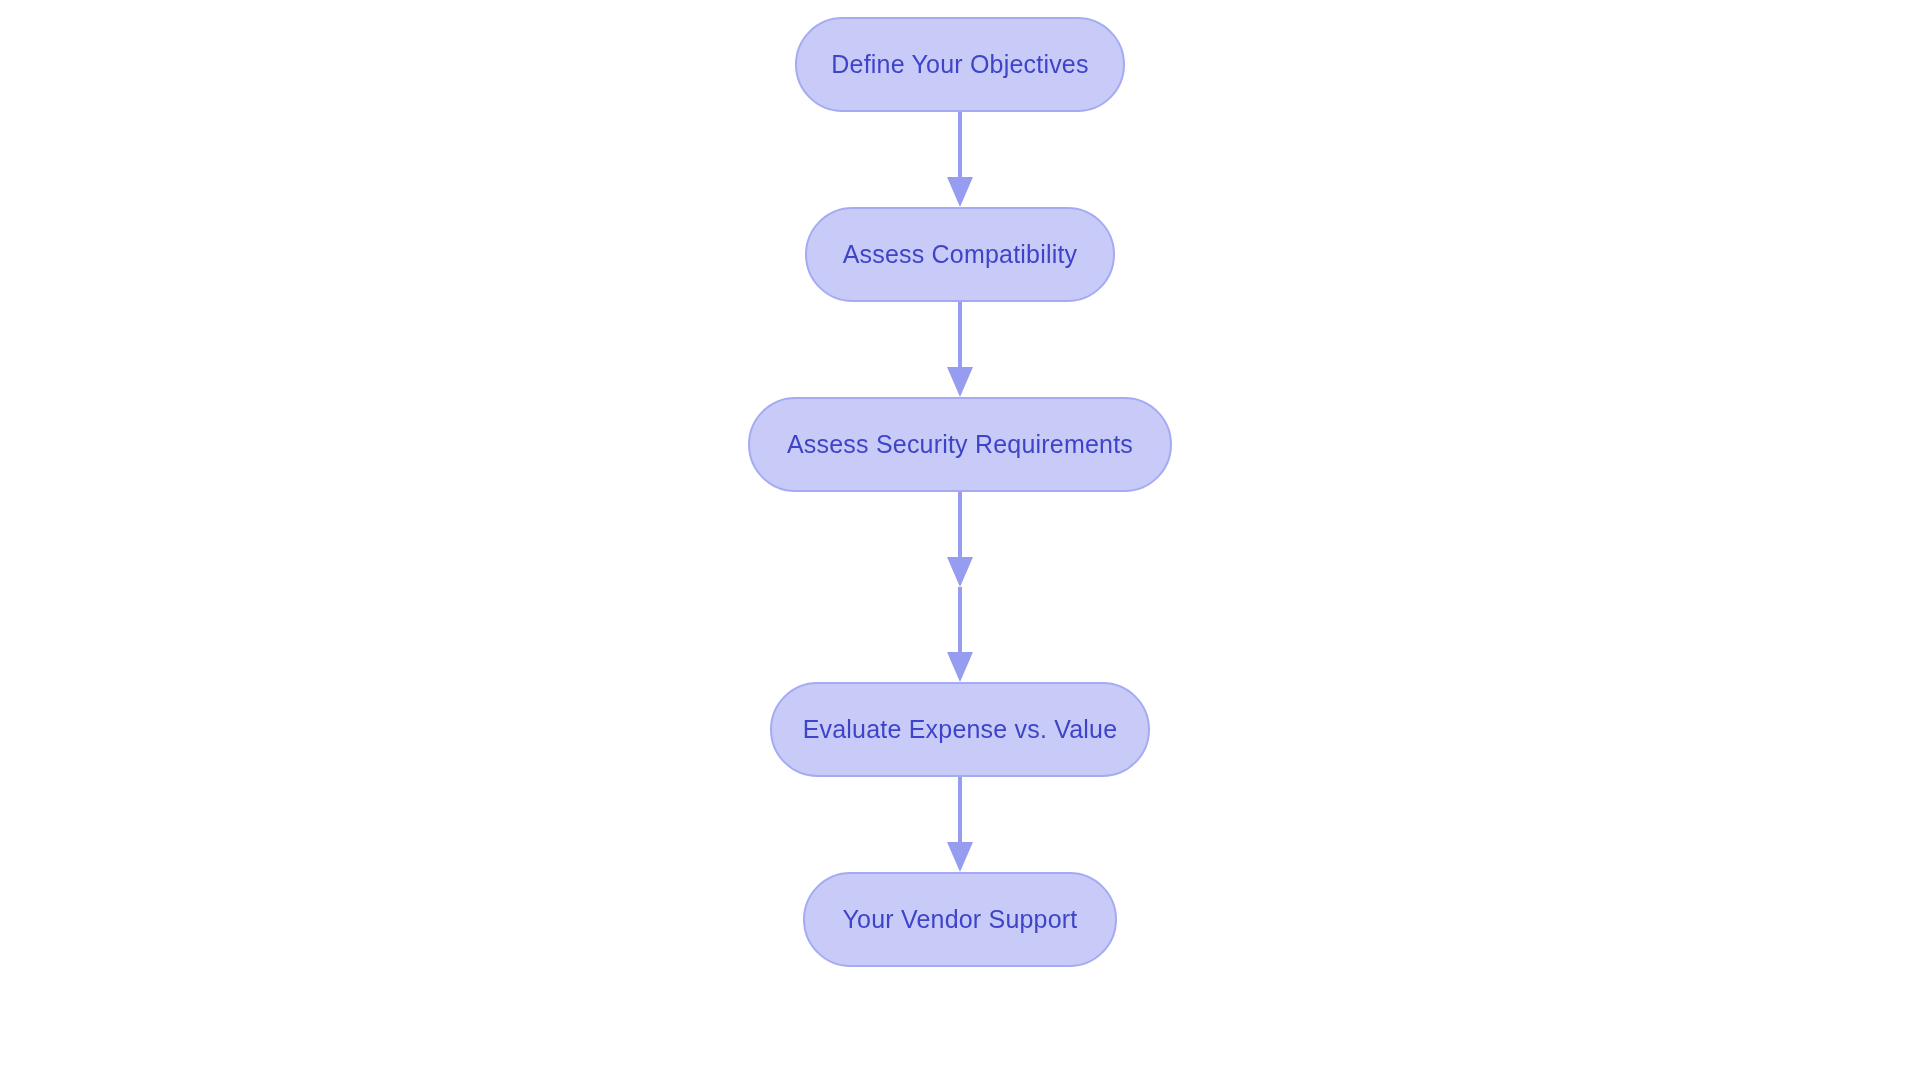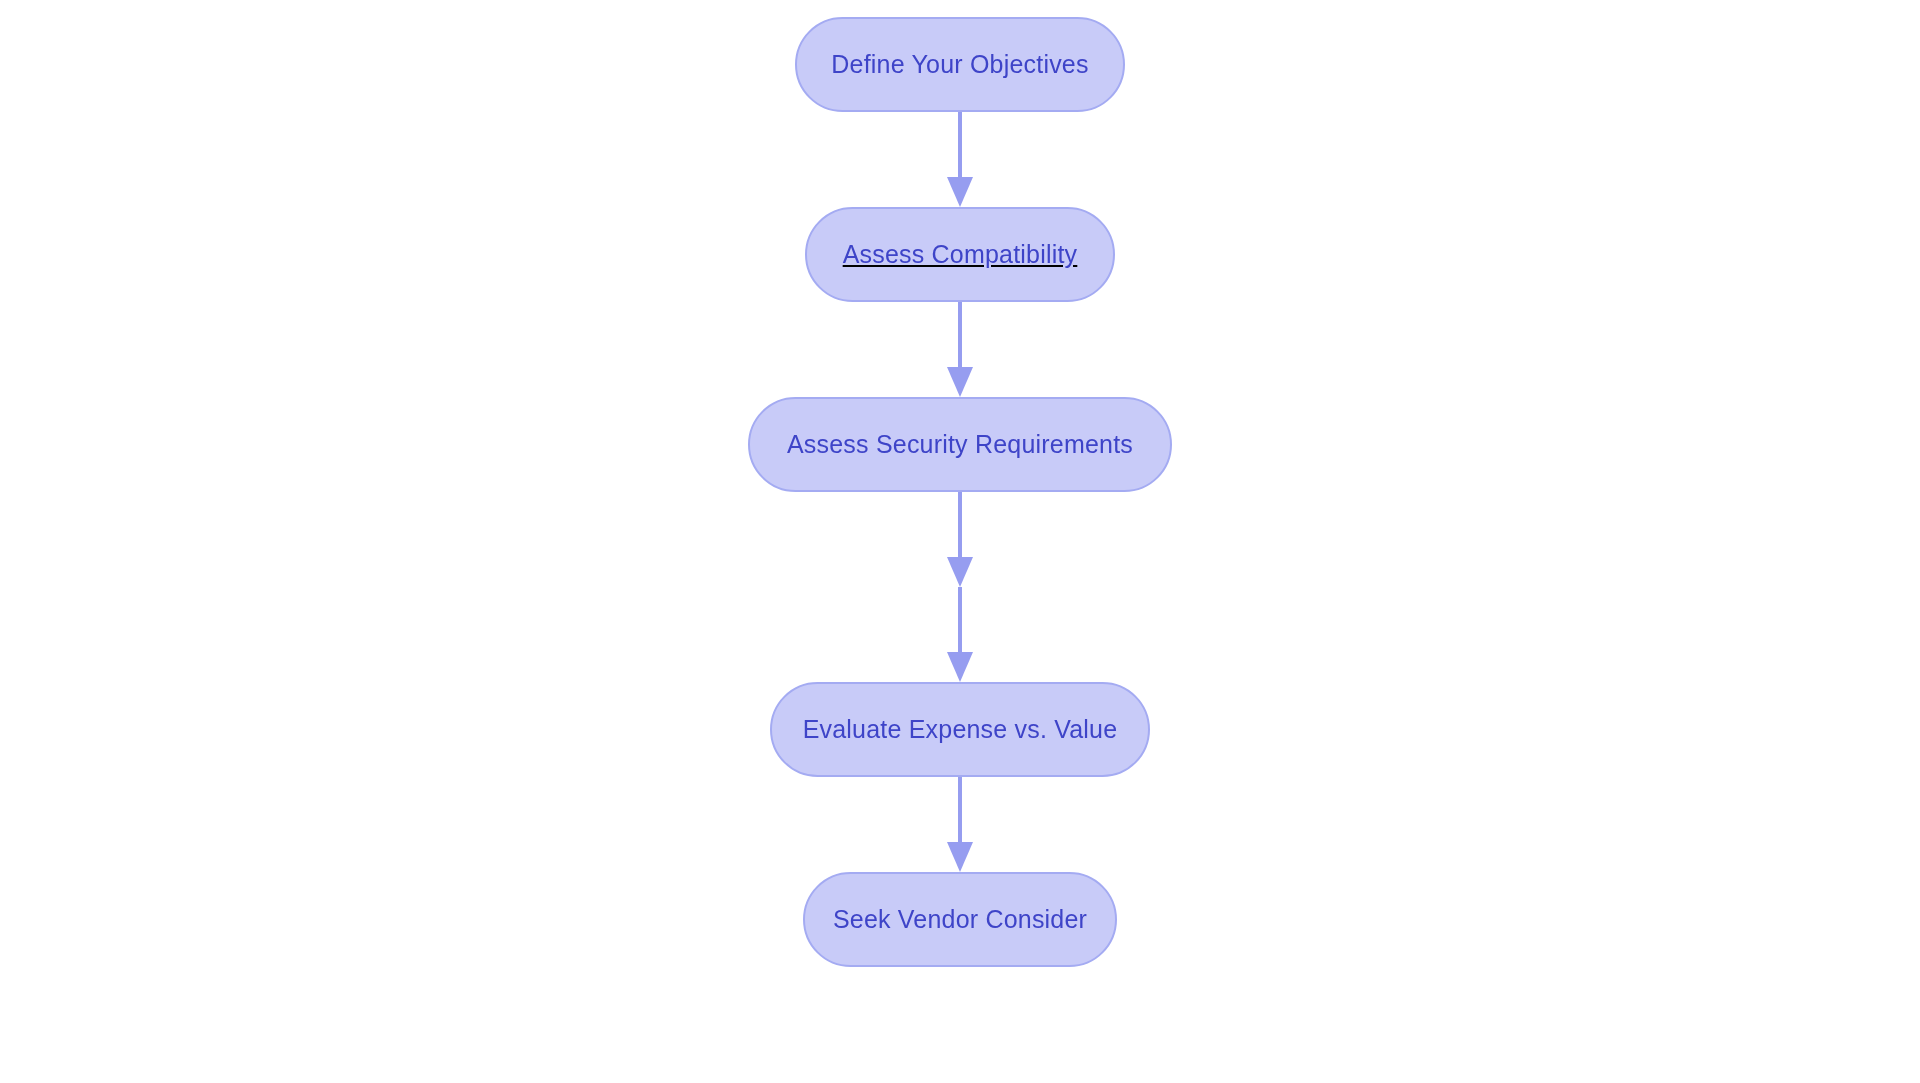--- a/index.html
+++ b/index.html
@@ -29,21 +29,21 @@
     height: 95px;
     flex: 0 0 95px;
     display: flex;
     align-items: center;
     justify-content: center;
     background: var(--node-fill);
     border: 2px solid var(--node-border);
     border-radius: 48px;
   }
   .node-0 { width: 330px; }
-  .node-1 { width: 310px; text-decoration: underline; }
+  .node-1 { width: 310px; }
   .node-2 { width: 424px; align-items: center; }
   .node-3 { width: 344px; }
   .node-4 { width: 380px; text-align: center; }
   .node-5 { width: 314px; }
   .node-label {
     color: var(--node-text);
     font-size: 25px;
     letter-spacing: 0.2px;
     white-space: nowrap;
   }
@@ -115,16 +115,16 @@
   <div class="node node-4">
     <span class="node-label">Evaluate Expense vs. Value</span>
   </div>
 
   <div class="arrow">
     <span class="arrow-line"></span>
     <span class="arrow-head"></span>
   </div>
 
   <div class="node node-5">
-    <span class="node-label">Seek Vendor Consider</span>
+    <span class="node-label">Your Vendor Support</span>
   </div>
 
 </div>
 
 </body></html>

